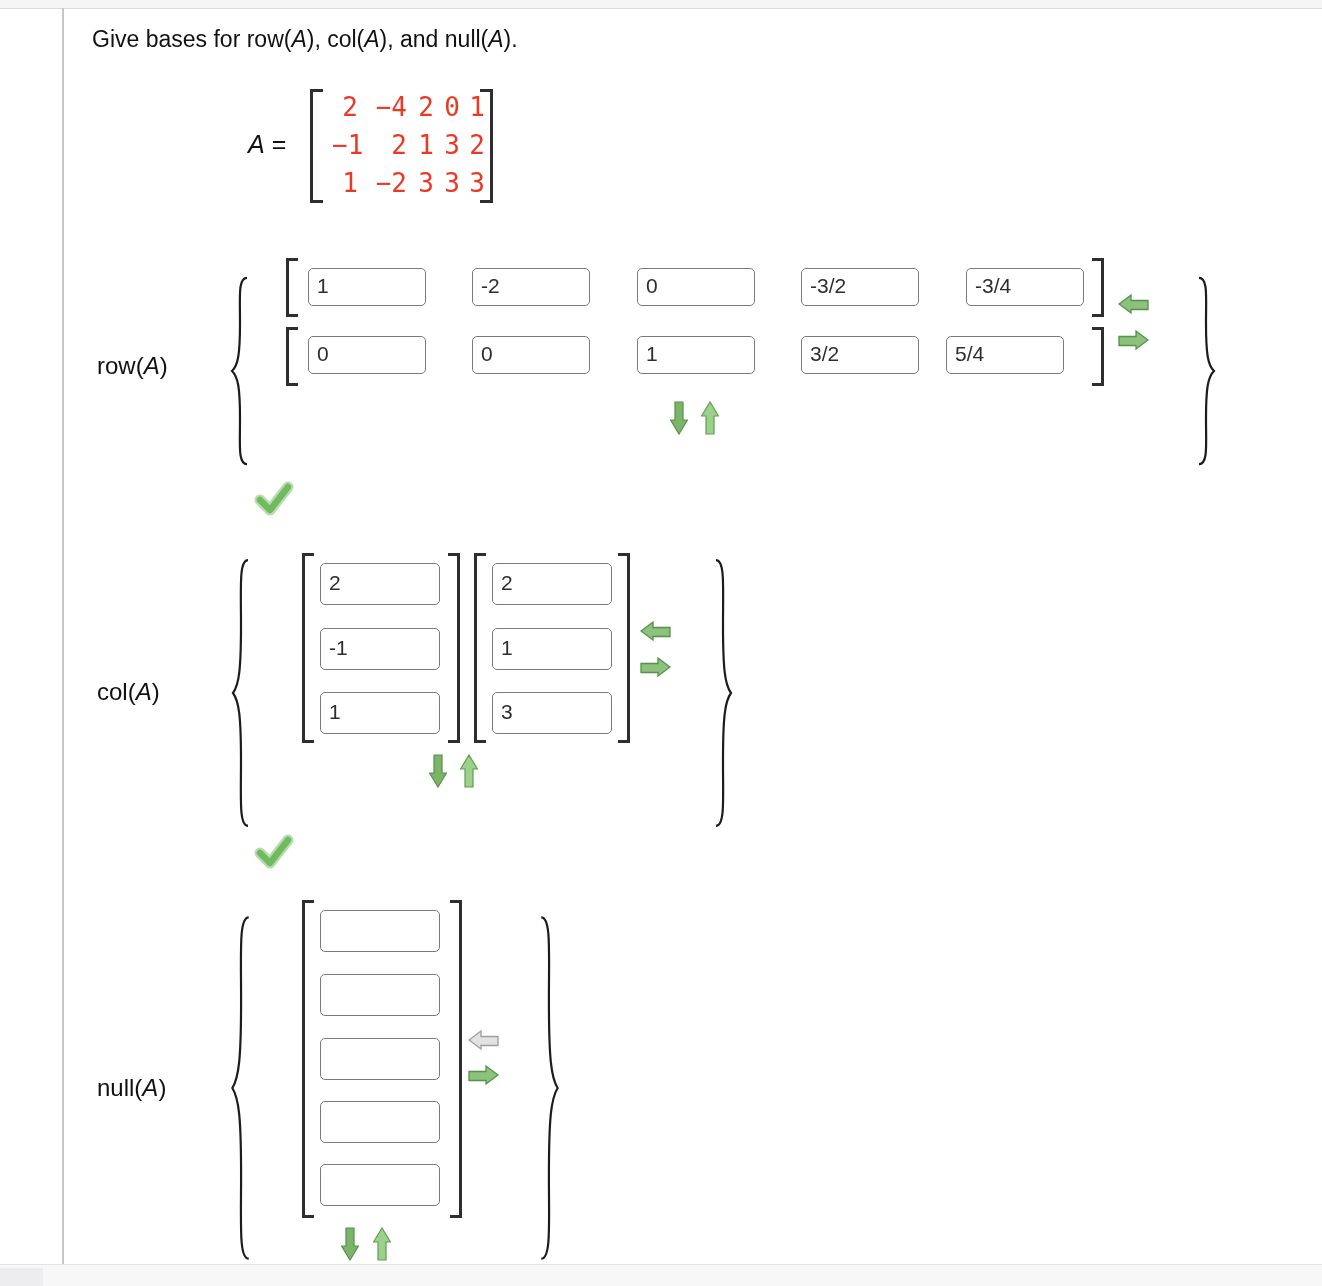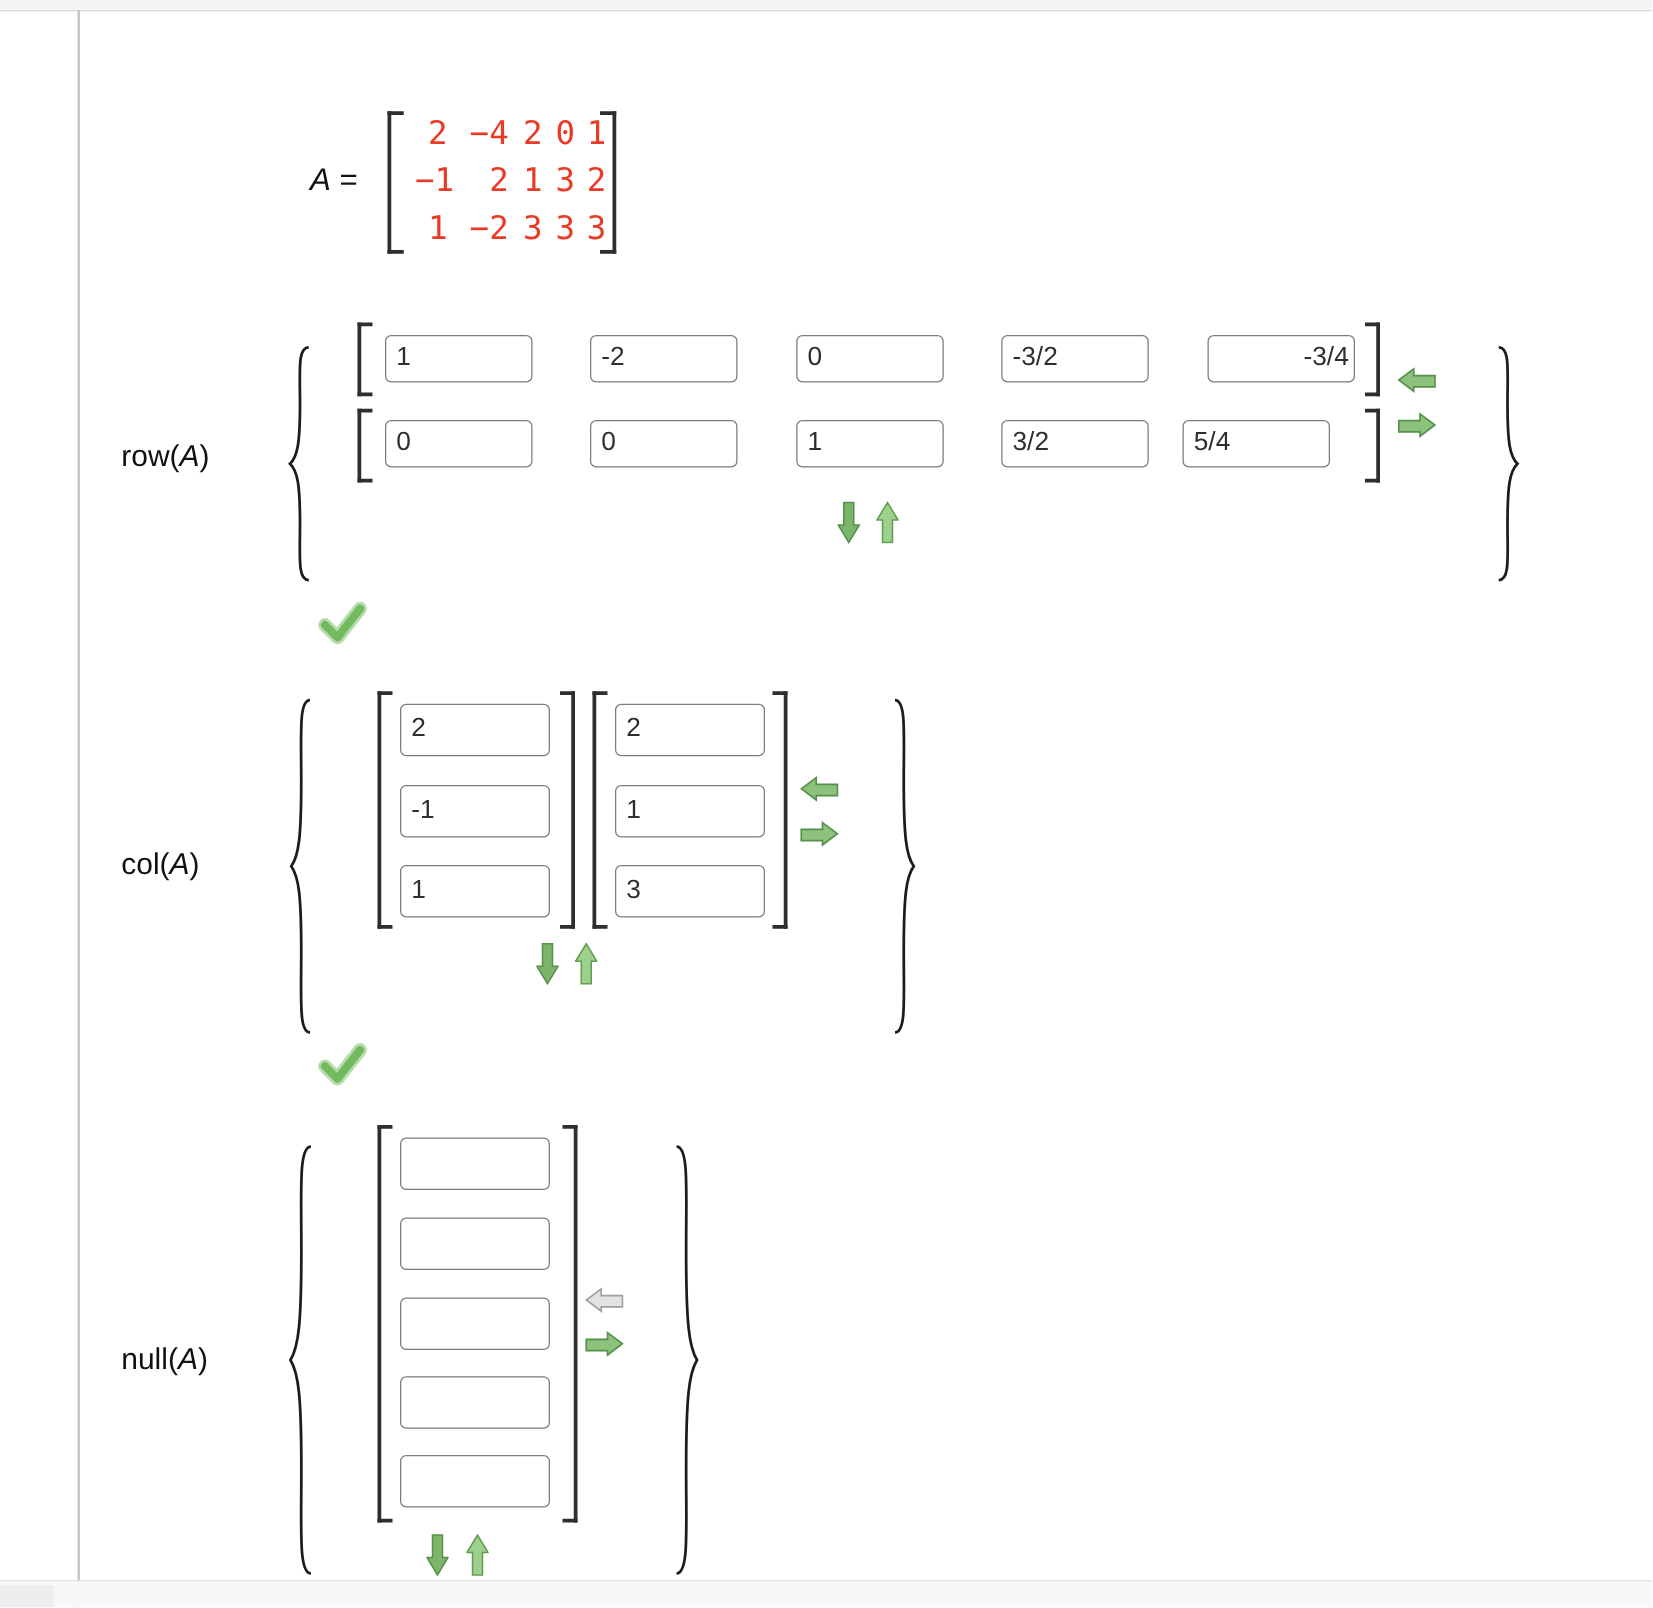--- a/index.html
+++ b/index.html
@@ -40,20 +40,21 @@
 </head>
 <body>
 
 <div id="page">
 
   <div class="abs top-strip"></div>
   <div class="abs v-divider"></div>
   <div class="abs footer-band"></div>
   <div class="abs footer-corner"></div>
 
+  <div class="abs title">Give bases for row(<i>A</i>), col(<i>A</i>), and null(<i>A</i>).</div>
 
   <div class="abs mtx-lhs"><i>A</i> =</div>
   <div class="abs bkt bkt-l" style="left:310px;top:89px;width:13px;height:114px;"></div>
   <div class="abs mtx-grid">
     <span>2</span>
     <span>−4</span>
     <span>2</span>
     <span>0</span>
     <span>1</span>
     <span>−1</span>
@@ -75,21 +76,21 @@
     <svg width="22" height="192" viewBox="0 0 22 200" preserveAspectRatio="none">
       <path d="M19,3 C10,3 12,22 12,50 C12,83 10,94 4,100 C10,106 12,117 12,150 C12,178 10,197 19,197" fill="none" stroke="#1c1c1c" stroke-width="2.2" vector-effect="non-scaling-stroke"></path>
     </svg>
   </div>
 
   <div class="abs bkt bkt-l" style="left:286px;top:258px;width:12px;height:59px;"></div>
   <input class="abs ibox ibox-row" style="left: 308px; top: 268px;" value="1">
   <input class="abs ibox ibox-row" style="left: 472px; top: 268px;" value="-2">
   <input class="abs ibox ibox-row" style="left: 637px; top: 268px;" value="0">
   <input class="abs ibox ibox-row" style="left: 801px; top: 268px;" value="-3/2">
-  <input class="abs ibox ibox-row" style="left: 966px; top: 268px; text-align: right;" value="-3/4">
+  <input class="abs ibox ibox-row" style="left: 966px; top: 268px;" value="-3/4">
   <div class="abs bkt bkt-r" style="left:1092px;top:258px;width:12px;height:59px;"></div>
 
   <div class="abs bkt bkt-l" style="left:286px;top:327px;width:12px;height:59px;"></div>
   <input class="abs ibox ibox-row" style="left: 308px; top: 336px;" value="0">
   <input class="abs ibox ibox-row" style="left: 472px; top: 336px;" value="0">
   <input class="abs ibox ibox-row" style="left: 637px; top: 336px;" value="1">
   <input class="abs ibox ibox-row" style="left: 801px; top: 336px;" value="3/2">
   <input class="abs ibox ibox-row" style="left: 946px; top: 336px;" value="5/4">
   <div class="abs bkt bkt-r" style="left:1092px;top:327px;width:12px;height:59px;"></div>
 

